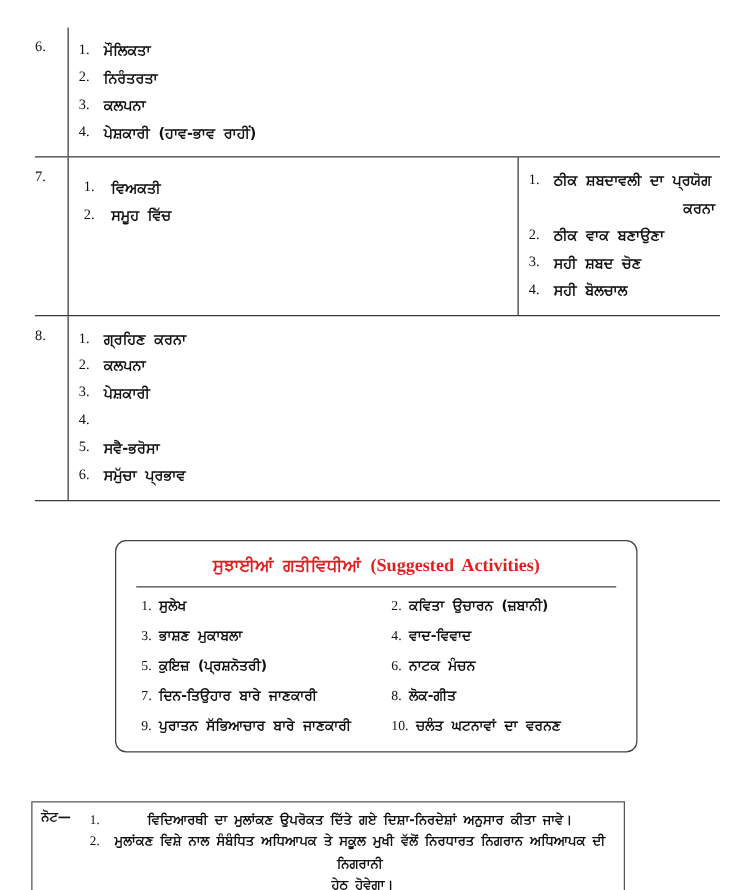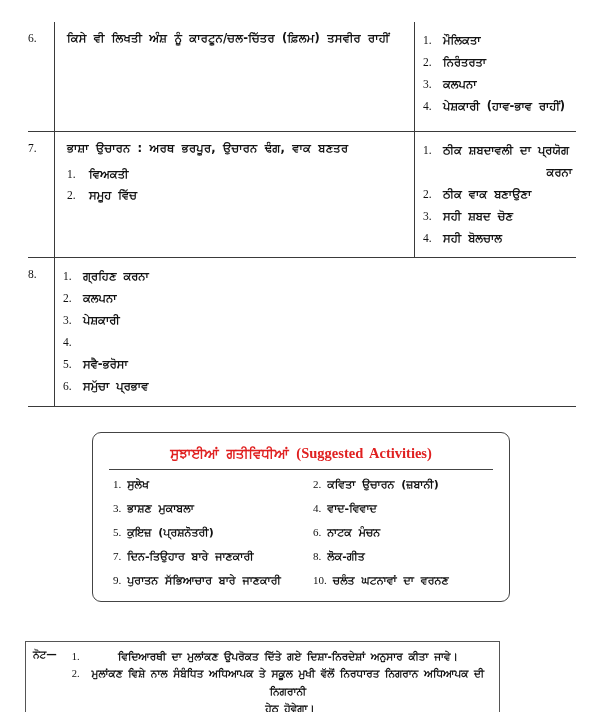--- a/index.html
+++ b/index.html
@@ -205,24 +205,20 @@
   .note-list li .txt { flex: 1 1 auto; }
   .note-list li .txt .cont { display: block; padding-left: 4px; }
 </style>
 </head>
 <body>
 
 <div class="criteria-table">
 
   <div class="crit-row">
     <div class="crit-num">6.</div>
-    <div class="crit-left">
-      <div class="crit-heading">ਕਿਸੇ ਵੀ ਲਿਖਤੀ ਅੰਸ਼ ਨੂੰ ਕਾਰਟੂਨ/ਚਲ-ਚਿੱਤਰ (ਫ਼ਿਲਮ) ਤਸਵੀਰ ਰਾਹੀਂ</div>
-      <div style="height:76px"></div>
-    </div>
     <div class="crit-right">
       <ul class="ind-list">
         <li>
           <span class="num">1.</span>
           <span class="txt">ਮੌਲਿਕਤਾ</span>
         </li>
         <li>
           <span class="num">2.</span>
           <span class="txt">ਨਿਰੰਤਰਤਾ</span>
         </li>
@@ -234,21 +230,20 @@
           <span class="num">4.</span>
           <span class="txt">ਪੇਸ਼ਕਾਰੀ (ਹਾਵ-ਭਾਵ ਰਾਹੀਂ)</span>
         </li>
       </ul>
     </div>
   </div>
 
   <div class="crit-row">
     <div class="crit-num">7.</div>
     <div class="crit-left">
-      <div class="crit-heading">ਭਾਸ਼ਾ ਉਚਾਰਨ : ਅਰਥ ਭਰਪੂਰ, ਉਚਾਰਨ ਢੰਗ, ਵਾਕ ਬਣਤਰ</div>
       <ul class="crit-sublist">
         <li>
           <span class="num">1.</span>
           <span>ਵਿਅਕਤੀ</span>
         </li>
         <li>
           <span class="num">2.</span>
           <span>ਸਮੂਹ ਵਿੱਚ</span>
         </li>
       </ul>

